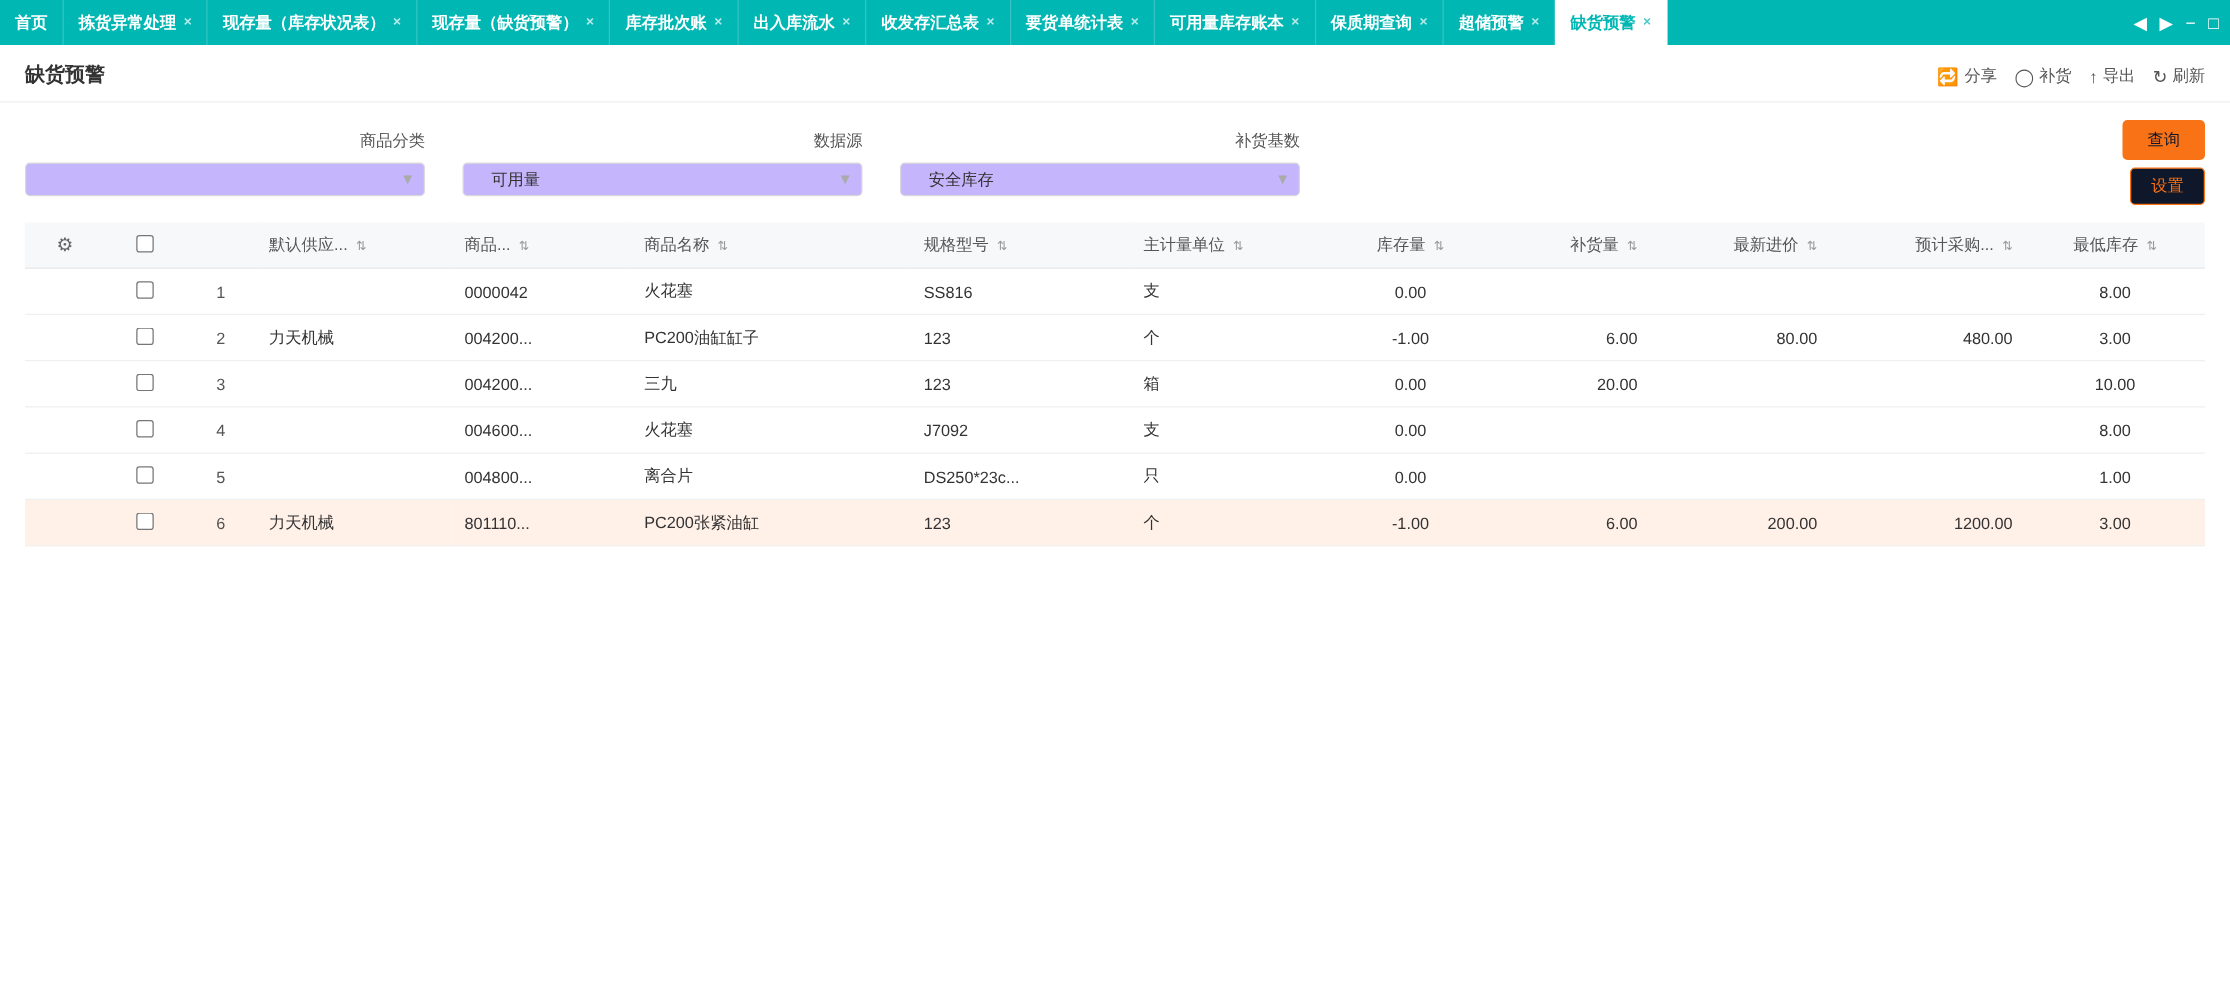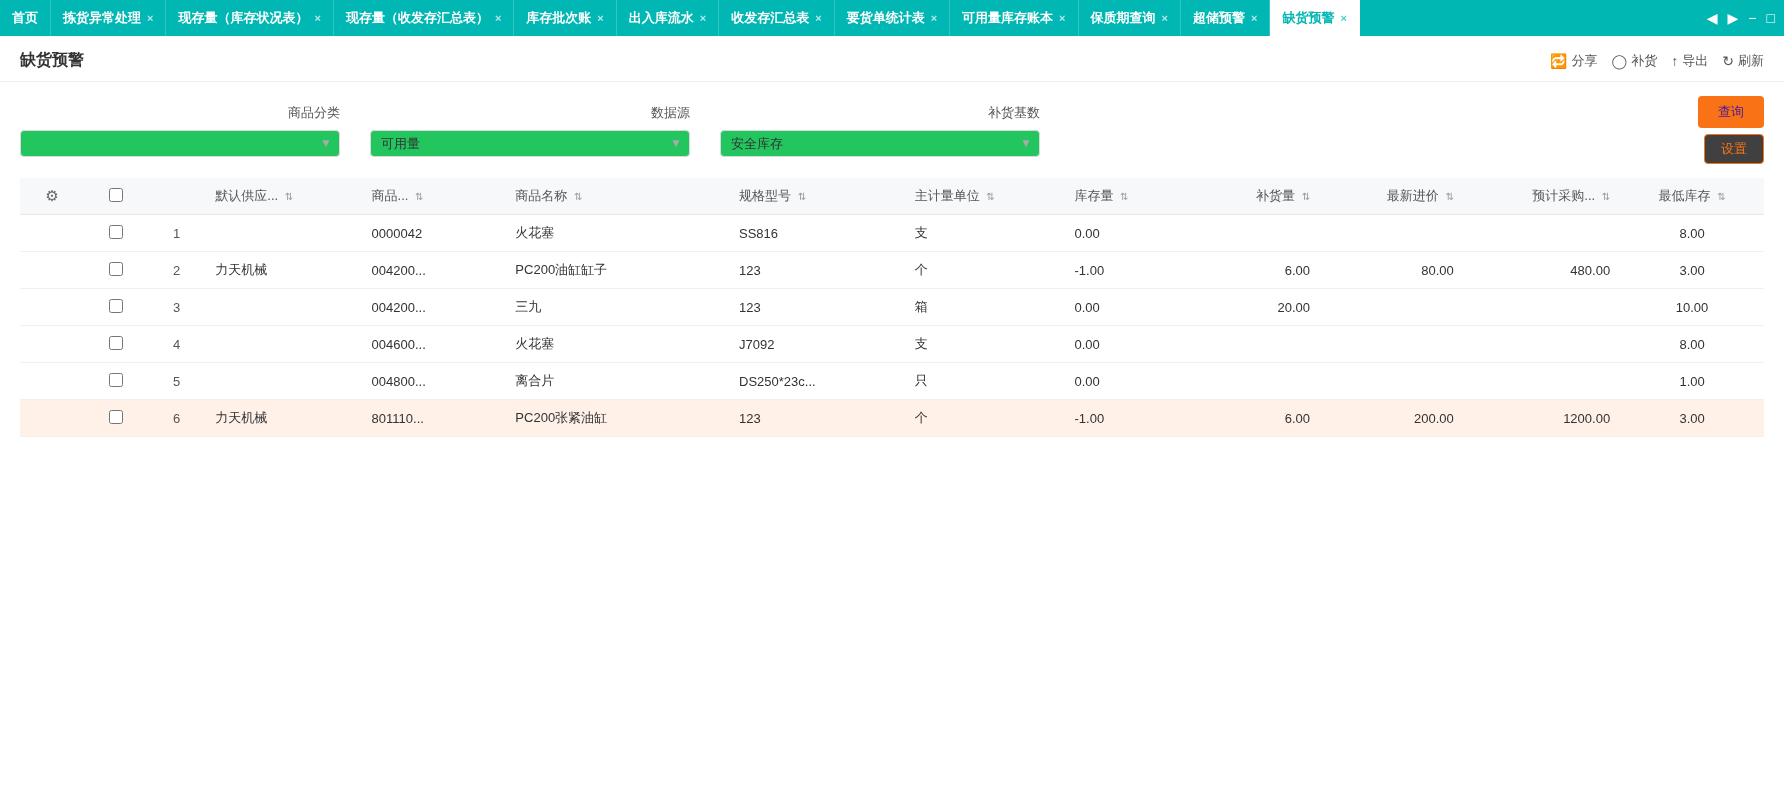--- a/index.html
+++ b/index.html
@@ -113,49 +113,49 @@
     }
     .filter-select-wrapper {
       position: relative;
       display: inline-flex;
       align-items: center;
     }
     .filter-select-wrapper select {
       appearance: none;
       border: 1px solid #d9d9d9;
       border-radius: 4px;
-      padding: 5px 28px 5px 10px;
+      padding: 5px 28px 5px 22px;
       font-size: 13px;
       color: #333;
-      background: #22c55e;
+      background: #c4b5fd;
       cursor: pointer;
       min-width: 180px;
     }
     .filter-select-wrapper.wide select {
       min-width: 320px;
     }
     .filter-select-wrapper .arrow {
       position: absolute;
       right: 8px;
       color: #aaa;
       pointer-events: none;
       font-size: 12px;
     }
 
     .btn-query {
       background: #f97316;
-      color: #4c1d95;
+      color: #0f172a;
       border: none;
       border-radius: 4px;
       padding: 7px 20px;
       font-size: 13px;
       cursor: pointer;
     }
     .btn-settings {
-      background: #404040;
+      background: #0f172a;
       color: #f97316;
       border: 1px solid #f97316;
       border-radius: 4px;
       padding: 5px 16px;
       font-size: 13px;
       cursor: pointer;
     }
 
     .filter-right-btns {
       margin-left: auto;
@@ -195,21 +195,21 @@
       padding: 9px 10px;
       color: #333;
     }
     .col-checkbox { width: 40px; text-align: center; }
     .col-num { width: 36px; text-align: center; color: #555; }
     .col-supplier { width: 80px; }
     .col-code { width: 90px; }
     .col-name { width: 140px; }
     .col-spec { width: 110px; }
     .col-unit { width: 90px; }
-    .col-stock { width: 80px; text-align: left; }
+    .col-stock { width: 80px; text-align: center; }
     .col-replenish { width: 80px; text-align: right; }
     .col-price { width: 90px; text-align: right; }
     .col-purchase { width: 90px; text-align: right; }
     .col-minstock { width: 90px; text-align: center; }
 
     .gear-icon { cursor: pointer; font-size: 15px; color: #666; }
     .sort-icon { font-size: 10px; color: #999; margin-left: 3px; }
 
     input[type="checkbox"] {
       width: 14px;
@@ -226,21 +226,21 @@
   </div>
   <div class="tab-item">
     <span>拣货异常处理</span>
     <span class="close-x">×</span>
   </div>
   <div class="tab-item">
     <span>现存量（库存状况表）</span>
     <span class="close-x">×</span>
   </div>
   <div class="tab-item">
-    <span>现存量（收发存汇总表）</span>
+    <span>现存量（缺货预警）</span>
     <span class="close-x">×</span>
   </div>
   <div class="tab-item">
     <span>库存批次账</span>
     <span class="close-x">×</span>
   </div>
   <div class="tab-item">
     <span>出入库流水</span>
     <span class="close-x">×</span>
   </div>

